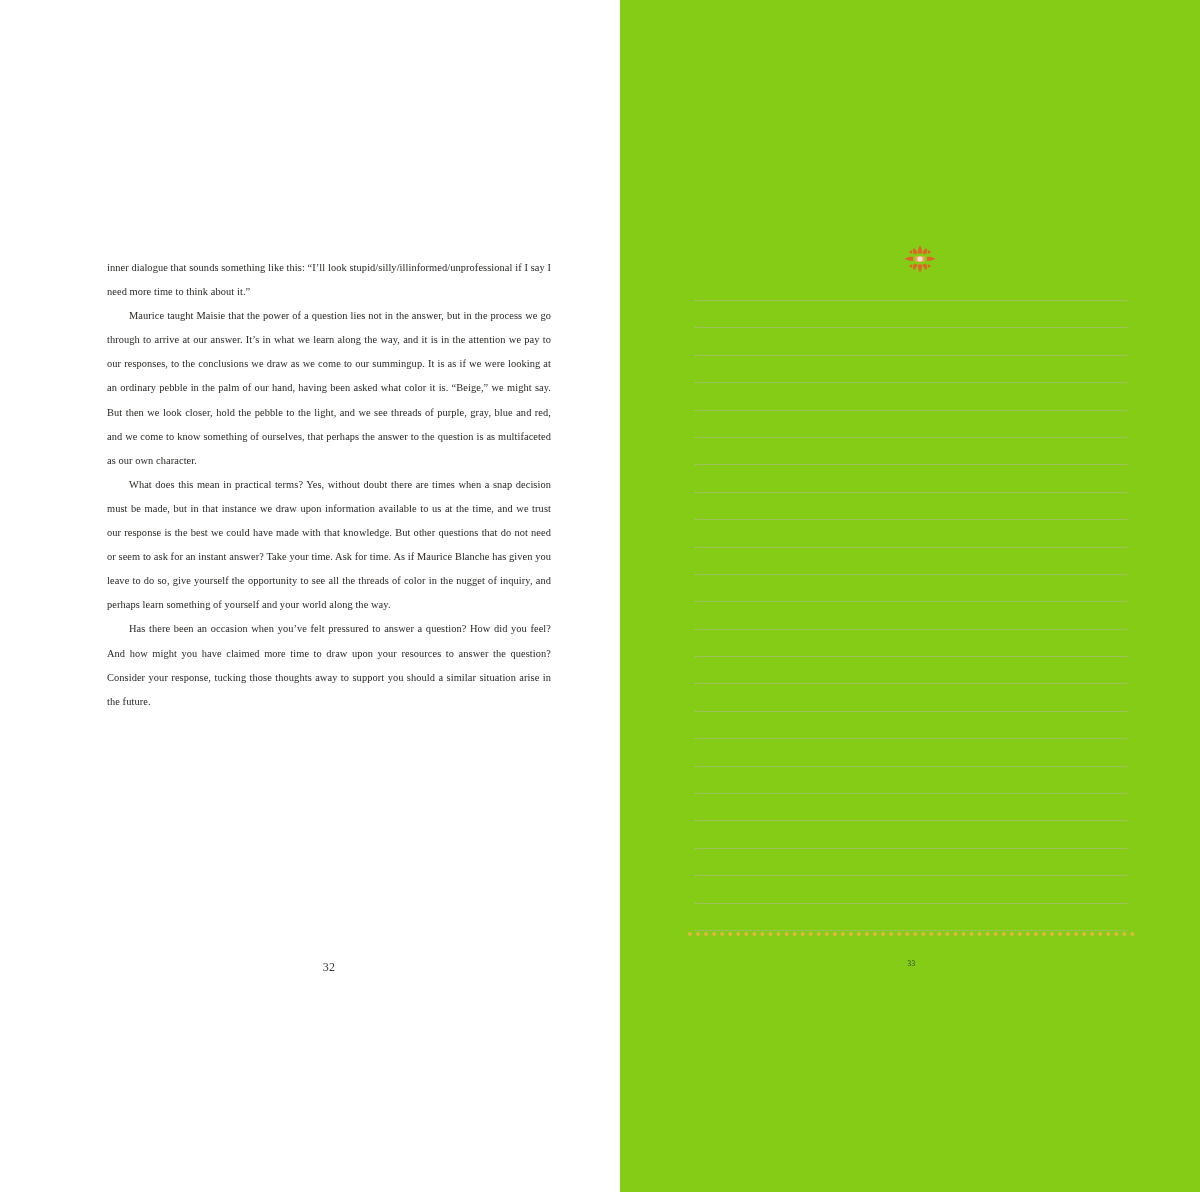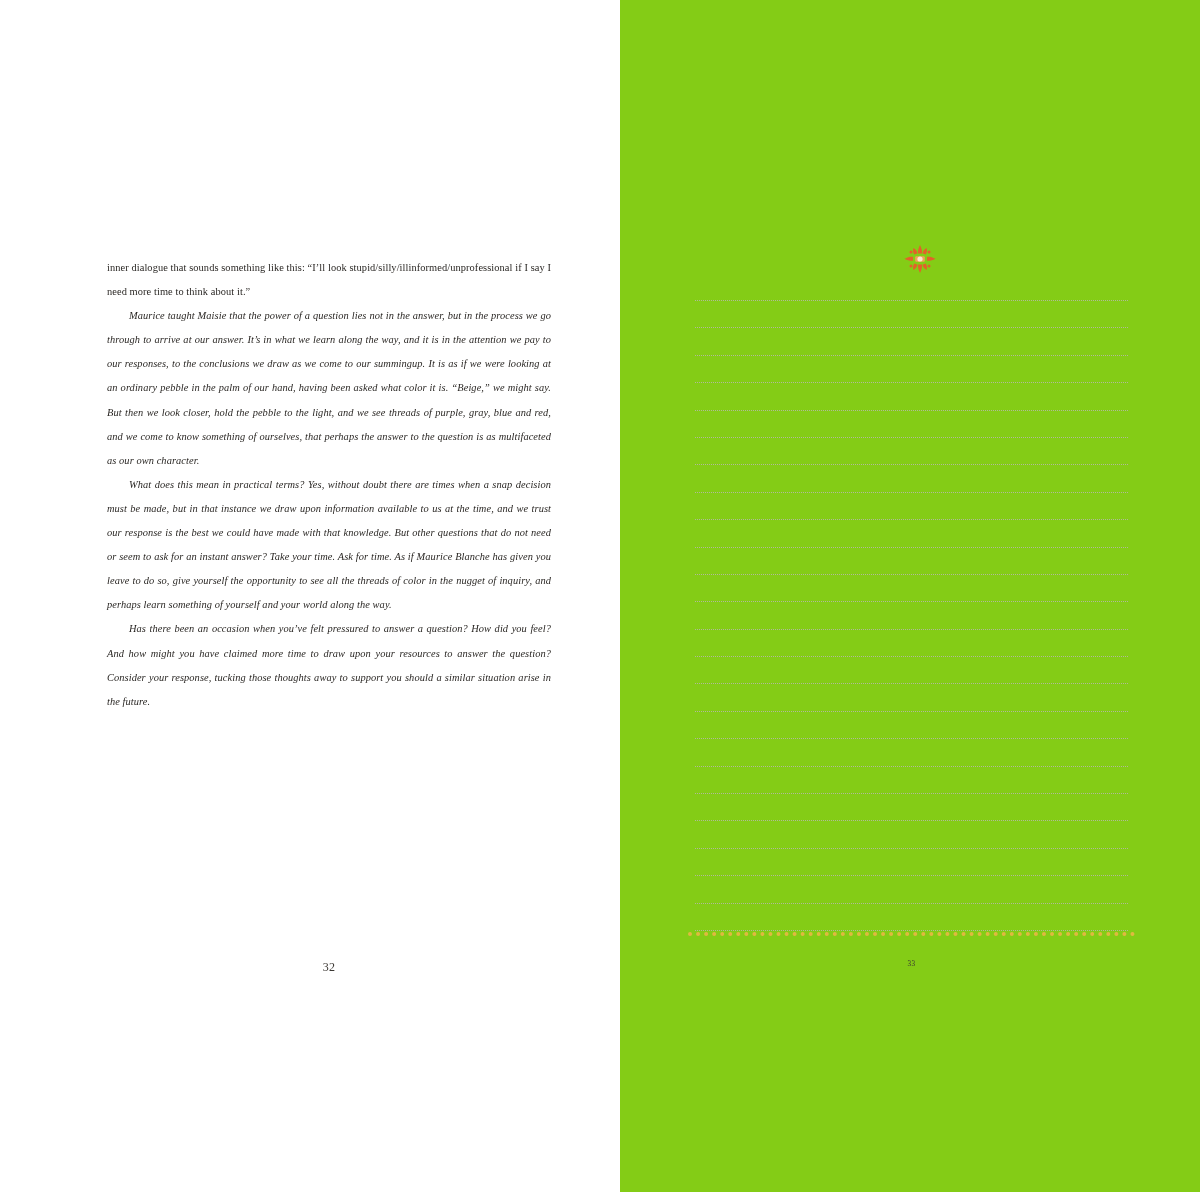--- a/index.html
+++ b/index.html
@@ -39,21 +39,21 @@
     text-justify: inter-word;
     font-size: 10.4px;
     line-height: 24.1px;
     color: #2a2724;
     letter-spacing: 0.08px;
     -webkit-font-smoothing: antialiased;
   }
   .para.indent {
     text-indent: 22px;
   }
-  .para + .para { margin-top: 0px; font-style: italic; }
+  .para + .para { margin-top: 0px; }
 
   #left-folio {
     position: absolute;
     left: 87px;
     top: 960px;
     width: 444px;
     text-align: center;
     font-size: 12px;
     color: #3a3632;
     letter-spacing: 0.3px;

